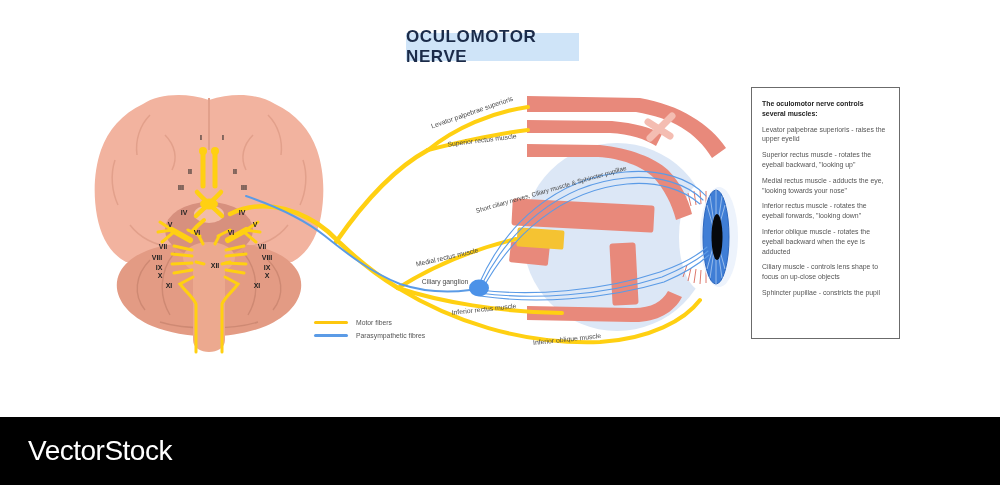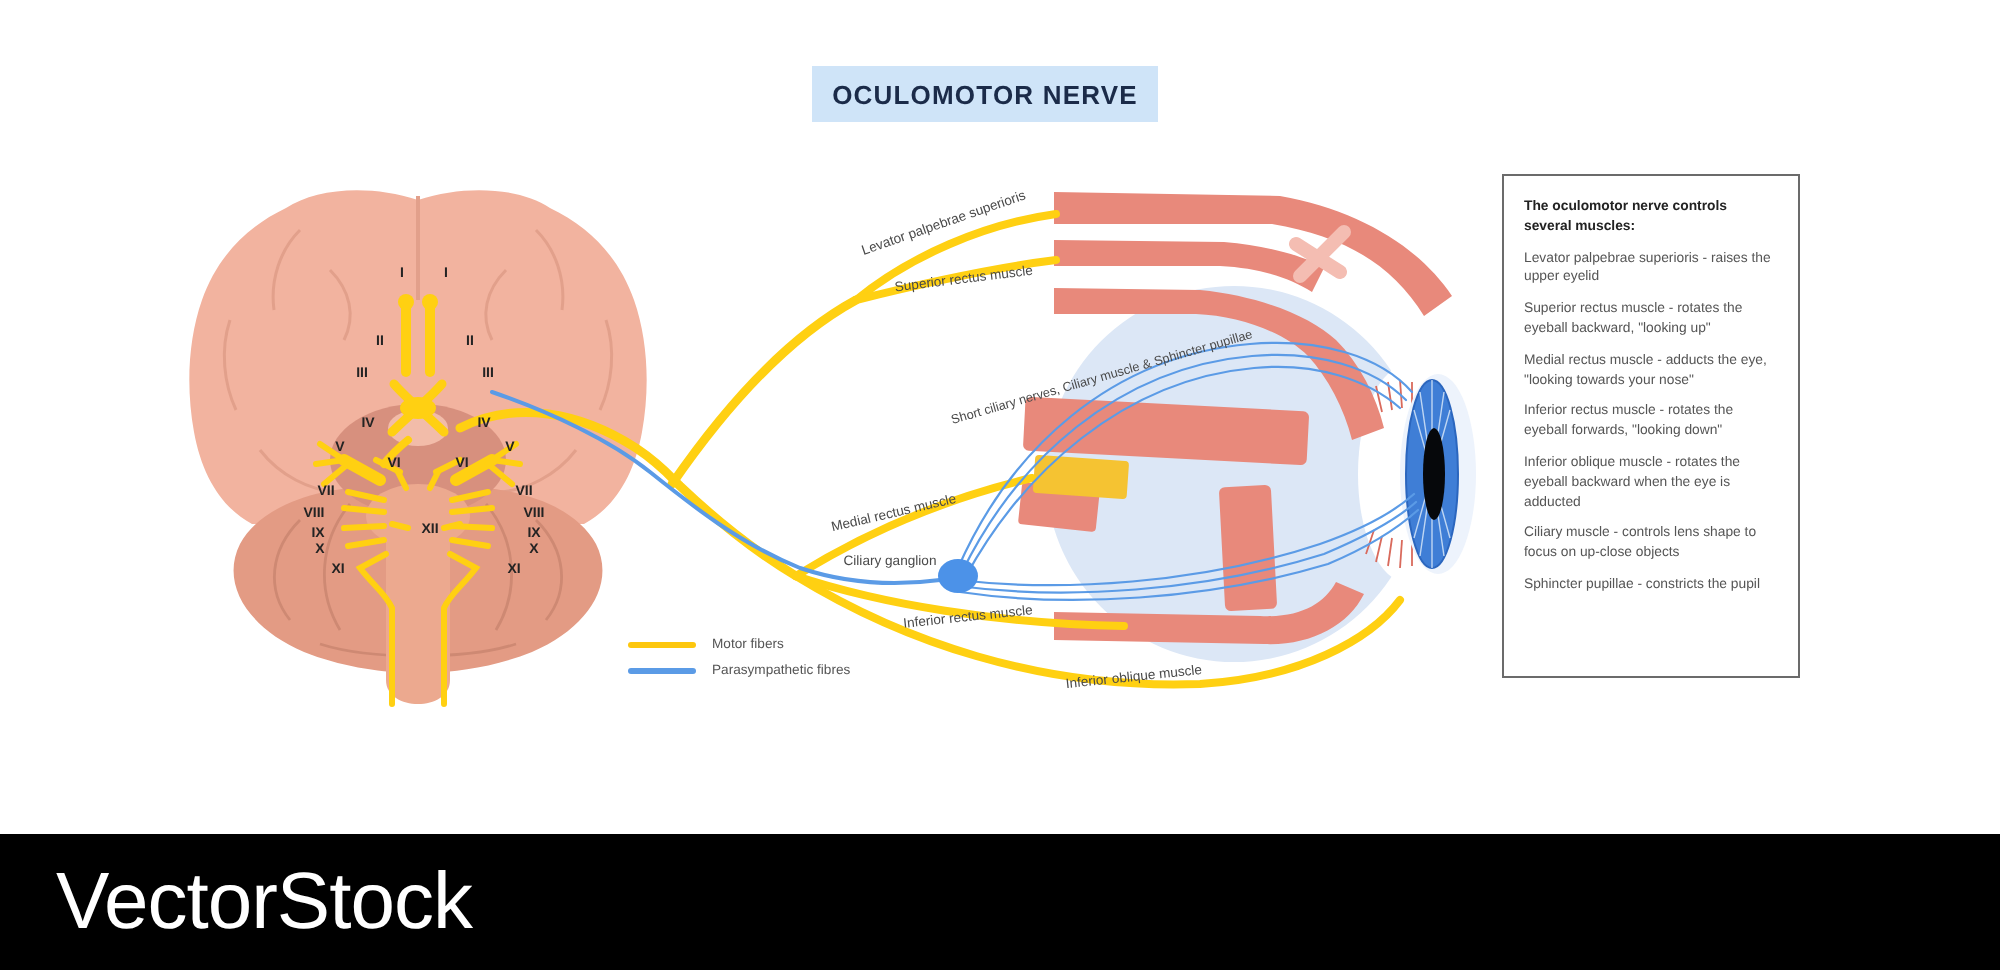--- a/index.html
+++ b/index.html
@@ -4,21 +4,21 @@
 <style>
   html,body{margin:0;padding:0;background:#fff;}
   #stage{
     position:relative; width:1000px; height:485px; overflow:hidden;
     background:#ffffff; font-family:"Liberation Sans", sans-serif;
   }
   #art{position:absolute;left:0;top:0;}
   .title-box{
     position:absolute; left:406px; top:33px; width:173px; height:28px;
     background:#CFE4F8; display:flex; align-items:center; justify-content:center;
-    font-size:13px; font-weight:bold; color:#1B2B49; letter-spacing:.6px;
+    font-size:17px; font-weight:bold; color:#1B2B49; letter-spacing:.6px;
   }
   .lbl{
     position:absolute; font-size:6.8px; color:#4a4a4a; white-space:nowrap;
     transform:translate(-50%,-50%) rotate(var(--r,0deg));
   }
   .num{
     position:absolute; font-size:7px; font-weight:bold; color:#232323;
     transform:translate(-50%,-50%); white-space:nowrap;
   }
   .legend{position:absolute; left:314px; top:316px;}
@@ -33,21 +33,21 @@
     padding:11px 10px; overflow:hidden;
   }
   .info-heading{font-size:6.9px; font-weight:bold; color:#222; line-height:1.42; margin:0 0 6px 0;}
   .info-item{font-size:6.9px; color:#555; line-height:1.42; margin:0 0 6px 0;}
   .info-item:last-child{margin-bottom:0;}
   .wm-bar{
     position:absolute; left:0; top:417px; width:1000px; height:68px; background:#000;
     display:flex; align-items:center; justify-content:space-between;
     padding:0 28px; box-sizing:border-box;
   }
-  .wm-brand{color:#fff; font-size:40px; letter-spacing:-0.5px;}
+  .wm-brand{color:#fff; font-size:28px; letter-spacing:-0.5px;}
   .wm-url{color:#fff; font-size:23px; letter-spacing:-0.3px;}
 </style>
 </head>
 <body>
 
 <div id="stage">
 
   <svg id="art" width="1000" height="417" viewBox="0 0 1000 417">
 
     <g>

